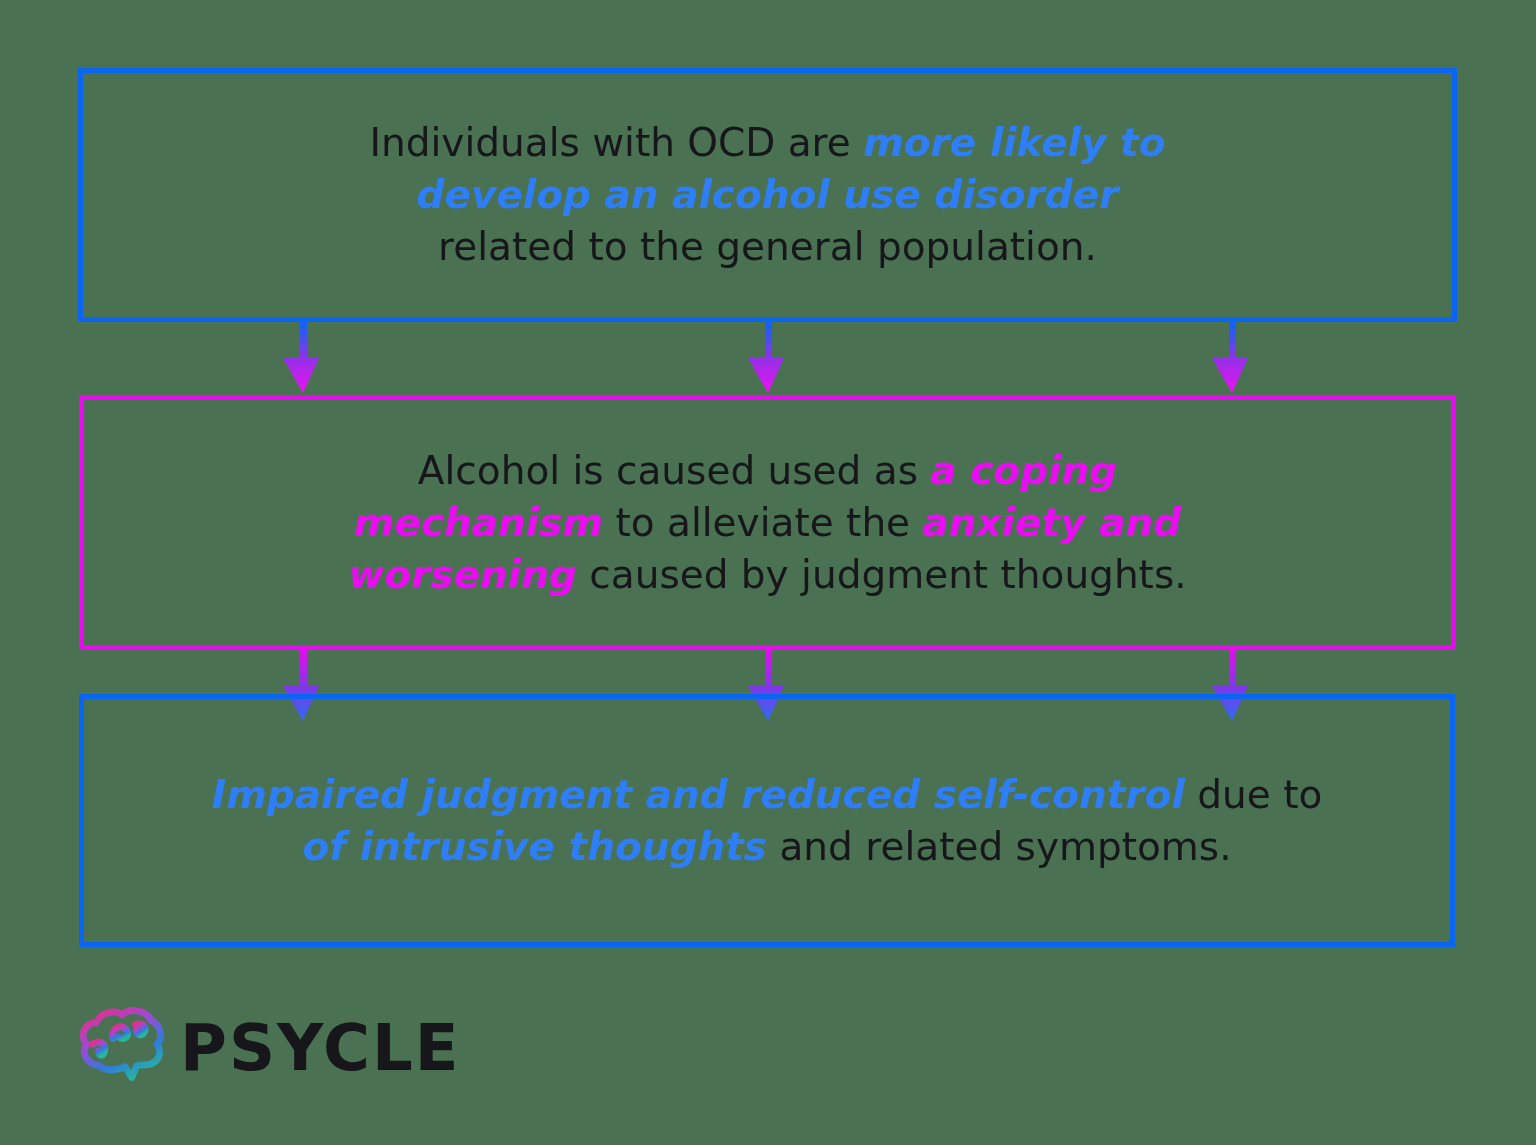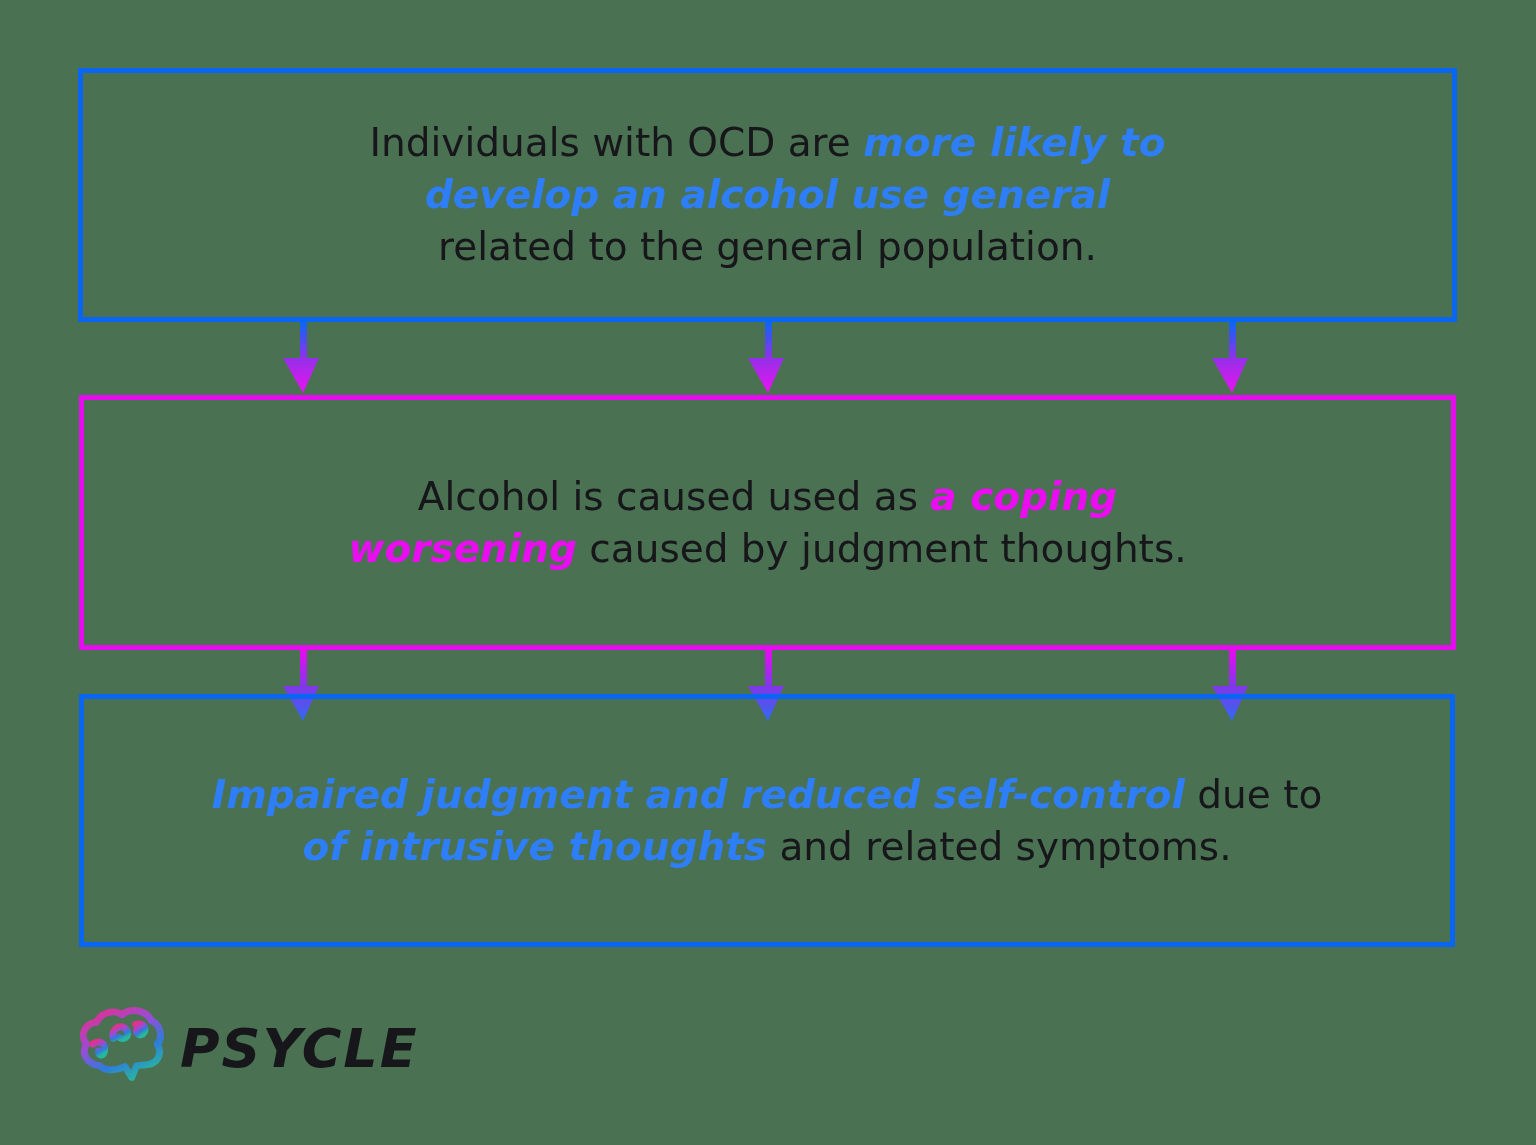--- a/index.html
+++ b/index.html
@@ -54,25 +54,24 @@
   .brand {
     position: absolute;
     left: 76px;
     top: 1000px;
     height: 96px;
     display: flex;
     align-items: center;
     gap: 16px;
   }
   .brand-name {
-    font-size: 54px;
+    font-size: 64px;
     font-weight: bold;
     letter-spacing: 2px;
     color: var(--ink);
-    font-style: italic;
   }
   .hidden-defs { position: absolute; width: 0; height: 0; }
 </style>
 </head>
 <body>
 
 <div class="canvas">
 
   <svg class="hidden-defs" aria-hidden="true">
     <defs>
@@ -90,36 +89,37 @@
         <stop class="s-lg1" offset="0"></stop>
         <stop class="s-lg2" offset="0.38"></stop>
         <stop class="s-lg3" offset="0.7"></stop>
         <stop class="s-lg4" offset="1"></stop>
       </linearGradient>
     </defs>
   </svg>
 
   <div class="flow-box border-blue" id="box-top">
     <div class="text-line"><span class="seg">Individuals with OCD are </span><span class="seg hl hl-blue">more likely to</span></div>
-    <div class="text-line"><span class="seg hl hl-blue">develop an alcohol use general</span></div>
+    <div class="text-line"><span class="seg hl hl-blue">develop an alcohol use disorder</span></div>
     <div class="text-line"><span class="seg">related to the general population.</span></div>
   </div>
 
   <svg class="arrow" style="left:281px; top:322px;" viewBox="0 0 44 72">
     <path d="M19 0 h7 v36 h12 L22 71 L2 36 h17 Z" fill="url(#gradArrow1)"></path>
   </svg>
   <svg class="arrow" style="left:746px; top:322px;" viewBox="0 0 44 72">
     <path d="M19 0 h7 v36 h12 L22 71 L2 36 h17 Z" fill="url(#gradArrow1)"></path>
   </svg>
   <svg class="arrow" style="left:1210px; top:322px;" viewBox="0 0 44 72">
     <path d="M19 0 h7 v36 h12 L22 71 L2 36 h17 Z" fill="url(#gradArrow1)"></path>
   </svg>
 
   <div class="flow-box border-magenta" id="box-middle">
     <div class="text-line"><span class="seg">Alcohol is caused used as </span><span class="seg hl hl-magenta">a coping</span></div>
+    <div class="text-line"><span class="seg hl hl-magenta">mechanism</span><span class="seg"> to alleviate the </span><span class="seg hl hl-magenta">anxiety and</span></div>
     <div class="text-line"><span class="seg hl hl-magenta">worsening</span><span class="seg"> caused by judgment thoughts.</span></div>
   </div>
 
   <svg class="arrow" style="left:281px; top:650px;" viewBox="0 0 44 72">
     <path d="M19 0 h7 v36 h12 L22 71 L2 36 h17 Z" fill="url(#gradArrow2)"></path>
   </svg>
   <svg class="arrow" style="left:746px; top:650px;" viewBox="0 0 44 72">
     <path d="M19 0 h7 v36 h12 L22 71 L2 36 h17 Z" fill="url(#gradArrow2)"></path>
   </svg>
   <svg class="arrow" style="left:1210px; top:650px;" viewBox="0 0 44 72">

